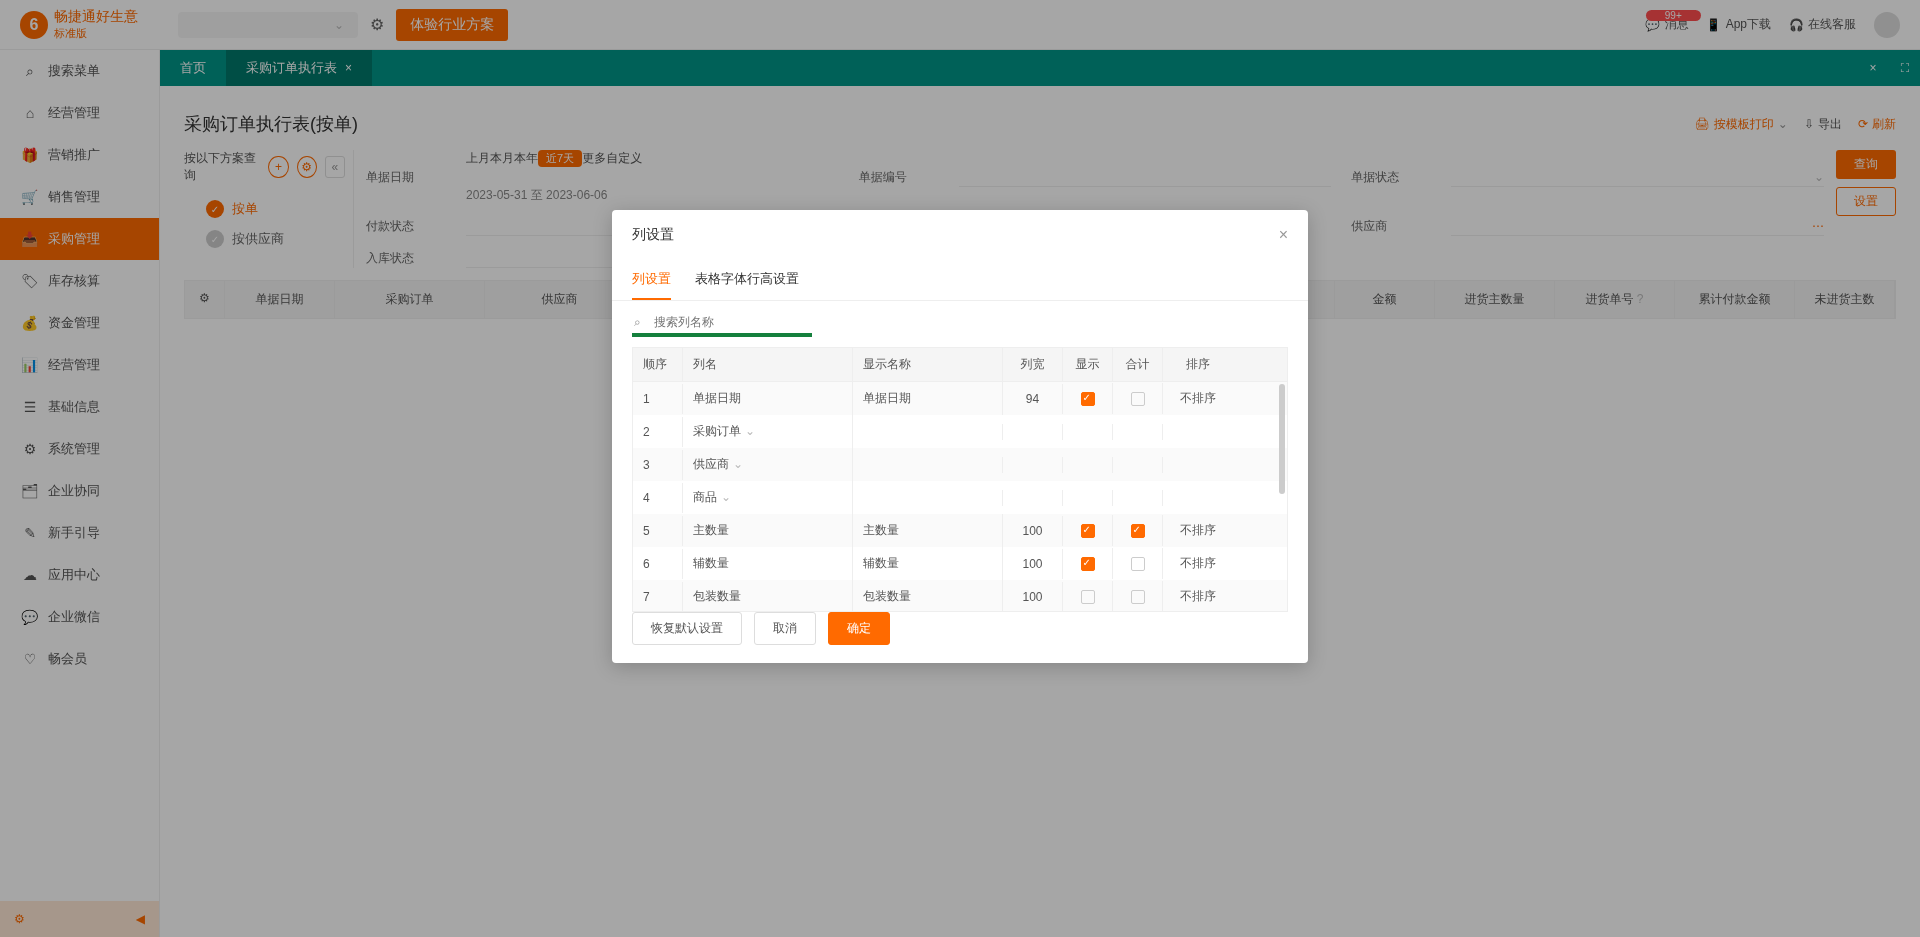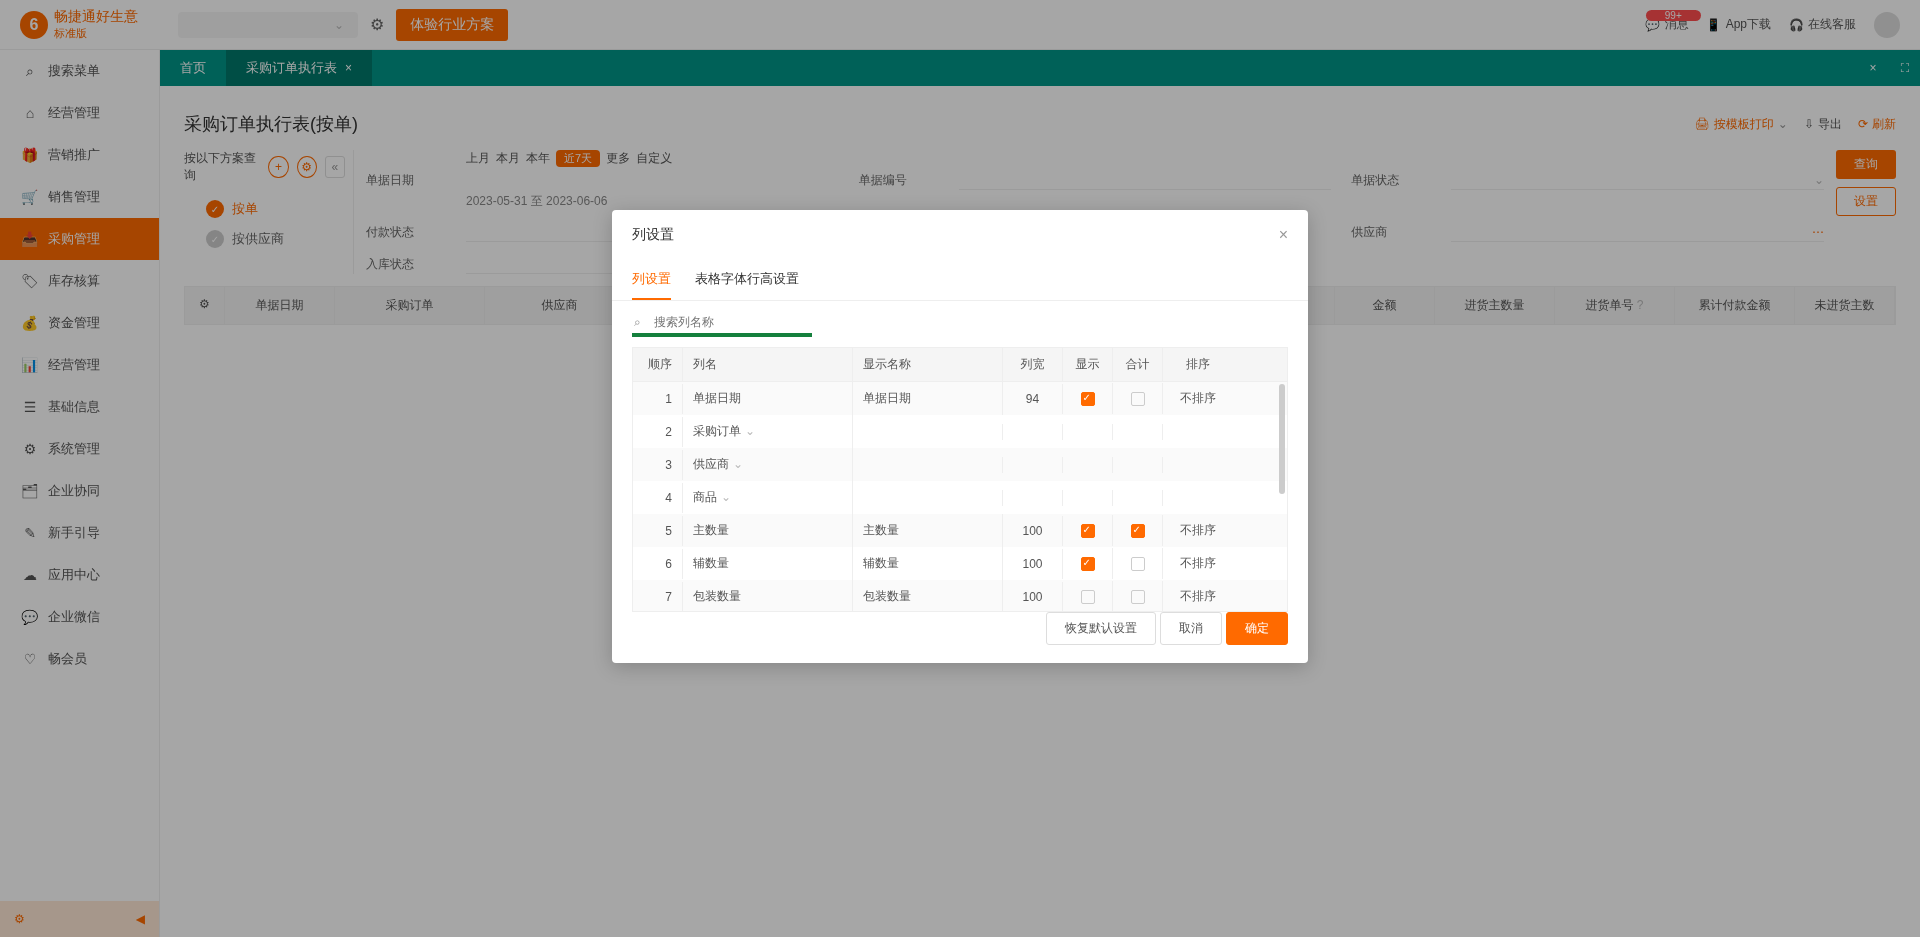--- a/index.html
+++ b/index.html
@@ -47,21 +47,21 @@
 .filter-left-head { display: flex; align-items: center; gap: 8px; font-size: 12px; color: #555; margin-bottom: 10px; }
 .circle-btn { width: 22px; height: 22px; border: 1px solid #ff6a00; border-radius: 50%; display: flex; align-items: center; justify-content: center; color: #ff6a00; font-size: 12px; }
 .collapse-btn { width: 22px; height: 22px; border: 1px solid #ddd; border-radius: 3px; display: flex; align-items: center; justify-content: center; color: #999; }
 .sub-item { display: flex; align-items: center; gap: 8px; padding: 6px 0 6px 22px; font-size: 13px; color: #666; }
 .sub-item.active { color: #ff6a00; }
 .sub-icon { width: 18px; height: 18px; border-radius: 50%; background: #ff6a00; color: #fff; display: flex; align-items: center; justify-content: center; font-size: 10px; }
 .sub-icon.gray { background: #ccc; }
 
 .filter-grid { flex: 1; display: grid; grid-template-columns: 80px 1fr 80px 1fr 80px 1fr; gap: 12px 20px; align-items: center; }
 .flabel { color: #666; text-align: left; }
-.fval { color: #555; display: flex; align-items: center; gap: 6px; flex-wrap: wrap; }
+.fval { color: #555; display: flex; align-items: center; flex-wrap: wrap; }
 .fval .link { color: #555; }
 .fval .chip { background: #ff6a00; color: #fff; border-radius: 4px; padding: 1px 8px; font-size: 11px; }
 .fval .blank { border-bottom: 1px solid #eee; min-height: 20px; flex: 1; display: flex; align-items: center; justify-content: flex-end; color: #bbb; }
 .date-line { color: #888; font-size: 12px; margin-top: 20px; }
 
 .filter-btns { display: flex; flex-direction: column; gap: 8px; width: 60px; }
 .btn-primary { background: #ff6a00; color: #fff; border: none; border-radius: 3px; padding: 6px 0; font-size: 12px; }
 .btn-ghost { background: #fff; color: #ff6a00; border: 1px solid #ff6a00; border-radius: 3px; padding: 5px 0; font-size: 12px; }
 
 
@@ -80,41 +80,41 @@
 .mtab.active { color: #ff6a00; border-bottom: 2px solid #ff6a00; }
 .modal-search { padding: 10px 20px; }
 .msearch-input { border: none; border-bottom: 4px solid #15803d; padding: 4px 4px 4px 22px; width: 180px; font-size: 12px; outline: none; background: transparent; }
 .msearch-wrap { position: relative; display: inline-block; }
 .msearch-icon { position: absolute; left: 2px; top: 4px; color: #999; }
 
 .modal-table { padding: 0 20px; }
 .mt-head { display: flex; background: #f5f5f5; border: 1px solid #eee; }
 .mt-head > div, .mt-row > div { padding: 8px 10px; font-size: 12px; color: #555; border-right: 1px solid #eee; }
 .mt-head > div:last-child, .mt-row > div:last-child { border-right: none; }
-.c-order { width: 50px; text-align: right; }
+.c-order { width: 50px; text-align: left; }
 .c-name { width: 170px; }
 .c-disp { width: 150px; }
 .c-width { width: 60px; text-align: center; }
 .c-show { width: 50px; text-align: center; }
 .c-sum { width: 50px; text-align: center; }
 .c-sort { width: 70px; text-align: center; }
 .mt-body { max-height: 230px; overflow-y: auto; border: 1px solid #eee; border-top: none; position: relative; }
 .mt-row { display: flex; align-items: center; }
 .mt-row:nth-child(even) { background: #fafafa; }
 .chev { color: #bbb; margin-left: 4px; }
 .chk { width: 14px; height: 14px; border: 1px solid #ccc; border-radius: 2px; display: inline-block; vertical-align: middle; position: relative; }
 .chk.on { background: #ff6a00; border-color: #ff6a00; }
 .chk.on::after { content: "✓"; color: #fff; font-size: 10px; position: absolute; left: 1px; top: -1px; }
 .mt-scroll-ind { position: absolute; right: 2px; top: 2px; width: 6px; height: 110px; background: #ccc; border-radius: 3px; }
 
 .modal-bottom { padding: 14px 20px; display: flex; align-items: center; gap: 6px; }
 .add-formula { color: #ff6a00; font-size: 12px; }
 .help-icon { width: 14px; height: 14px; border: 1px solid #ccc; border-radius: 50%; display: inline-flex; align-items: center; justify-content: center; font-size: 10px; color: #999; }
 
-.modal-footer { display: flex; justify-content: flex-end; gap: 4px; padding: 0 20px 18px; }
+.modal-footer { display: flex; justify-content: flex-start; gap: 12px; padding: 0 20px 18px; }
 .btn { padding: 7px 18px; font-size: 12px; border-radius: 3px; cursor: pointer; }
 .btn-default { background: #fff; border: 1px solid #ddd; color: #555; }
 .btn-warn { background: #ff6a00; border: 1px solid #ff6a00; color: #fff; }
 </style>
 </head>
 <body>
 
 <div class="topbar">
   <div class="logo">
     <div class="logo-icon">6</div>

